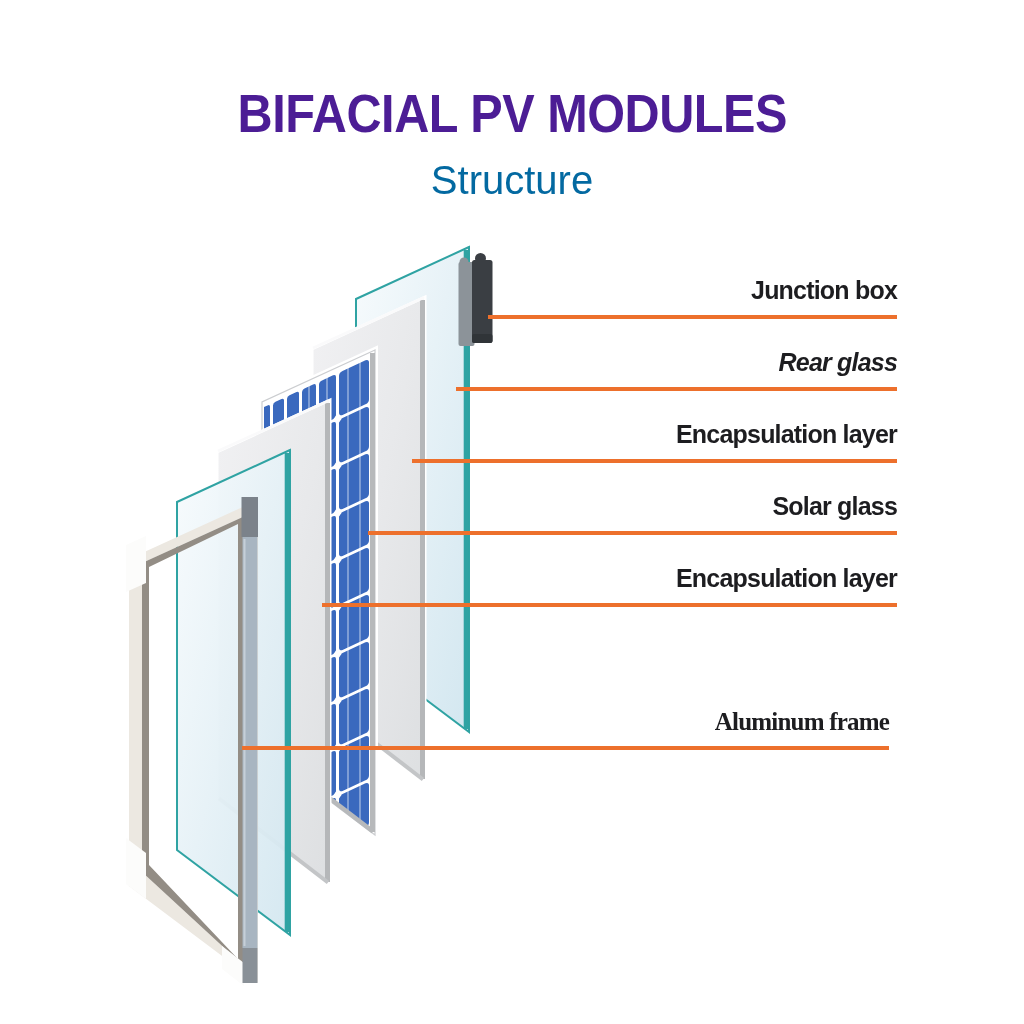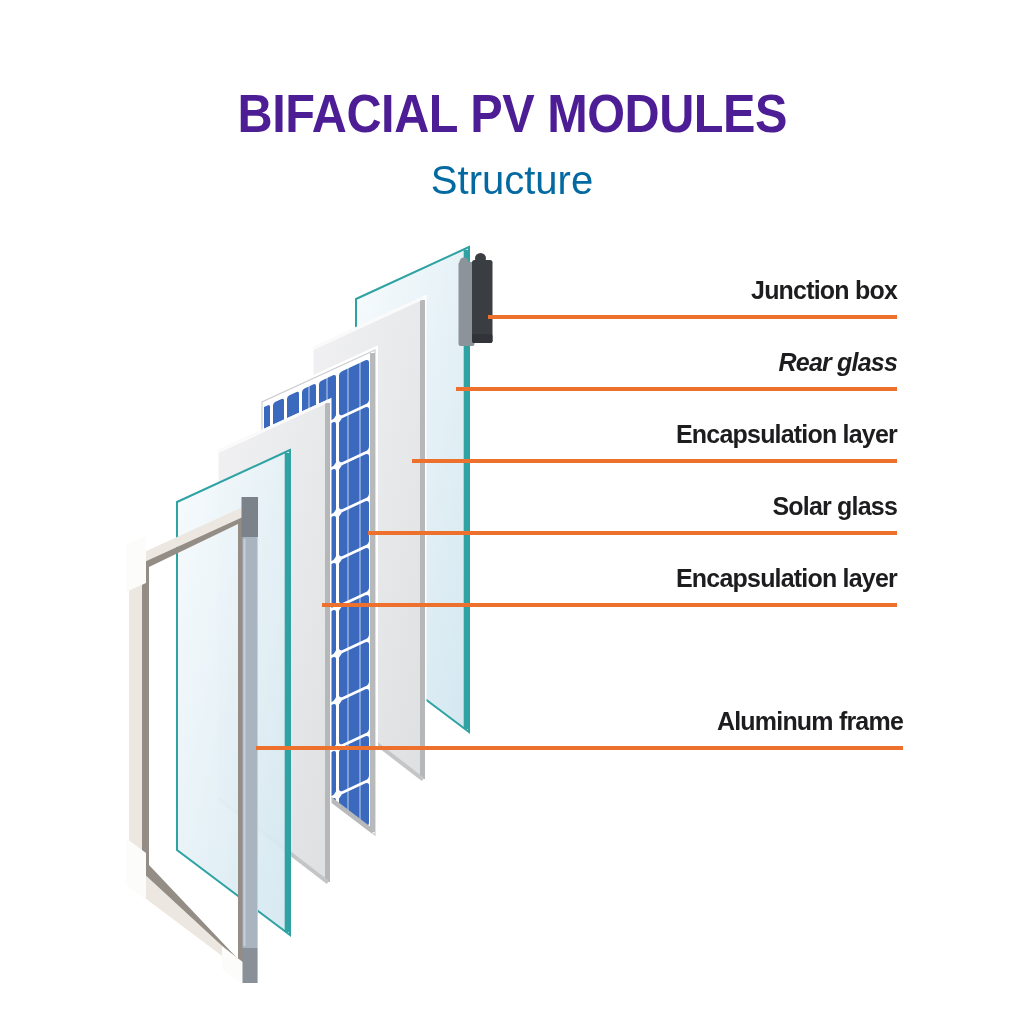--- a/index.html
+++ b/index.html
@@ -152,17 +152,17 @@
   </div>
   <div class="callout" style="left:412px;top:419px;width:485px;">
     <span class="callout-text">Encapsulation layer</span>
   </div>
   <div class="callout" style="left:368px;top:491px;width:529px;">
     <span class="callout-text">Solar glass</span>
   </div>
   <div class="callout" style="left:322px;top:563px;width:575px;">
     <span class="callout-text">Encapsulation layer</span>
   </div>
-  <div class="callout" style="left:256px;top:706px;width:647px;">
+  <div class="callout" style="left:242px;top:706px;width:647px;font-family:Liberation Serif, serif;">
     <span class="callout-text">Aluminum frame</span>
   </div>
 
 </div>
 
 </body></html>

